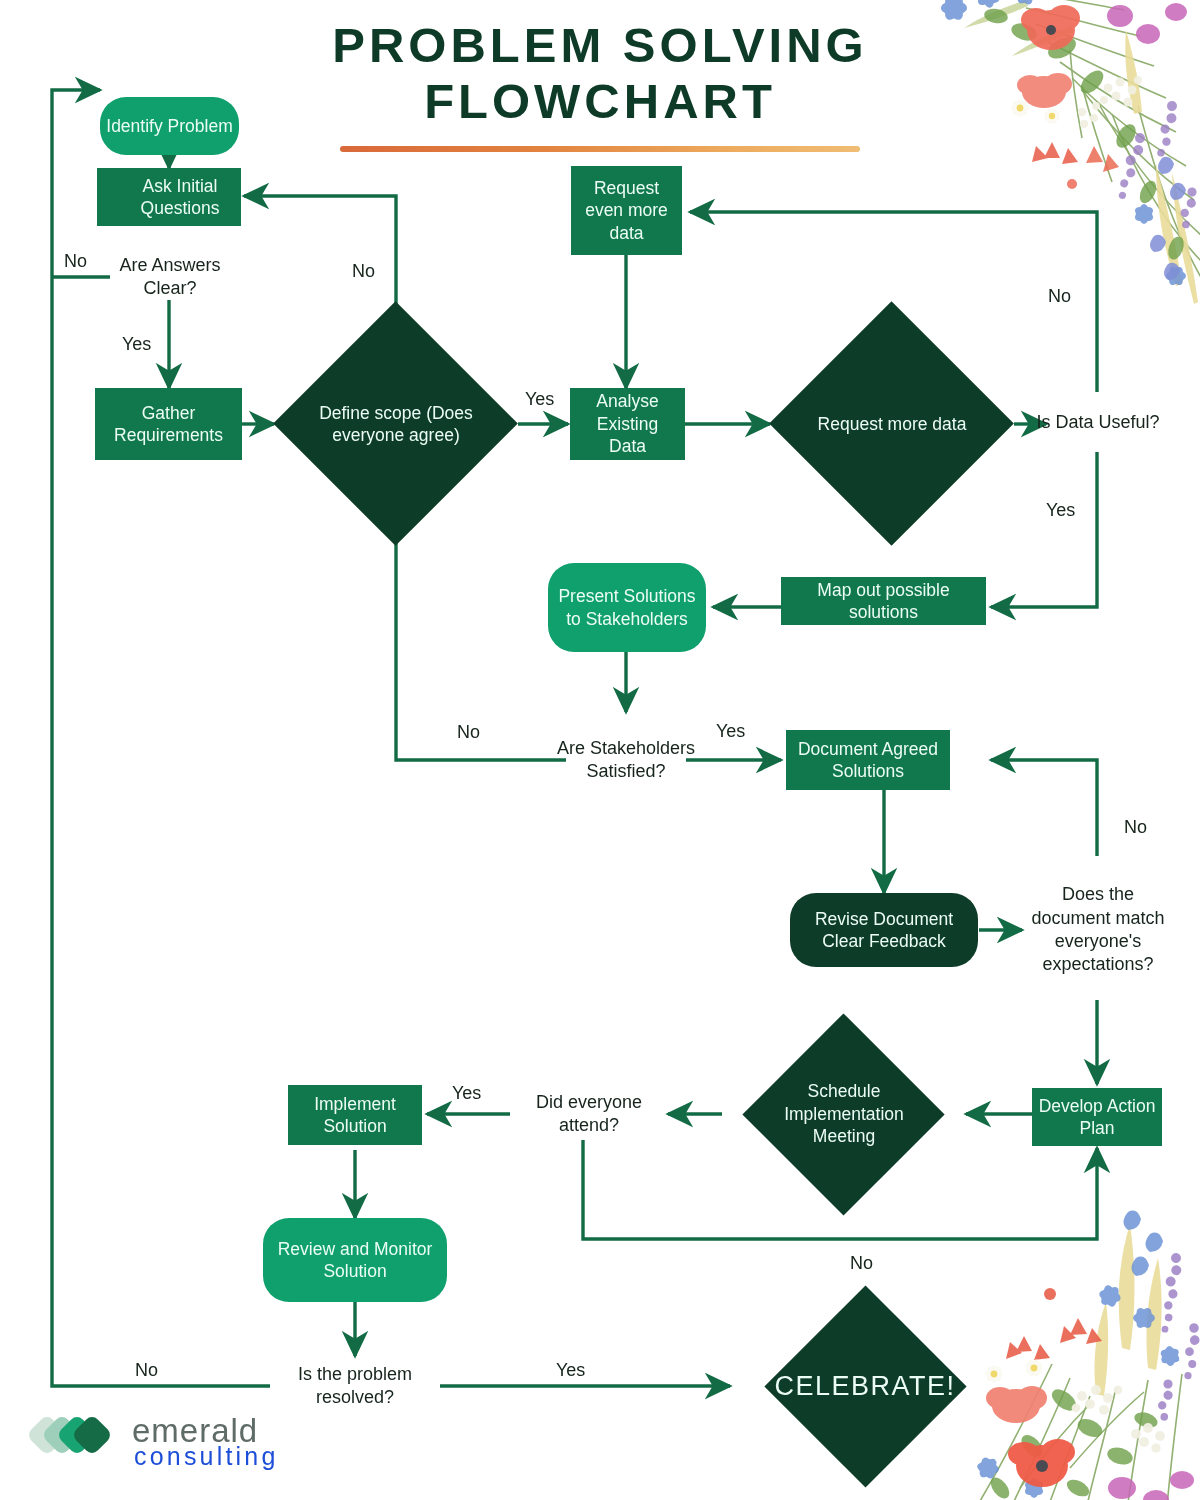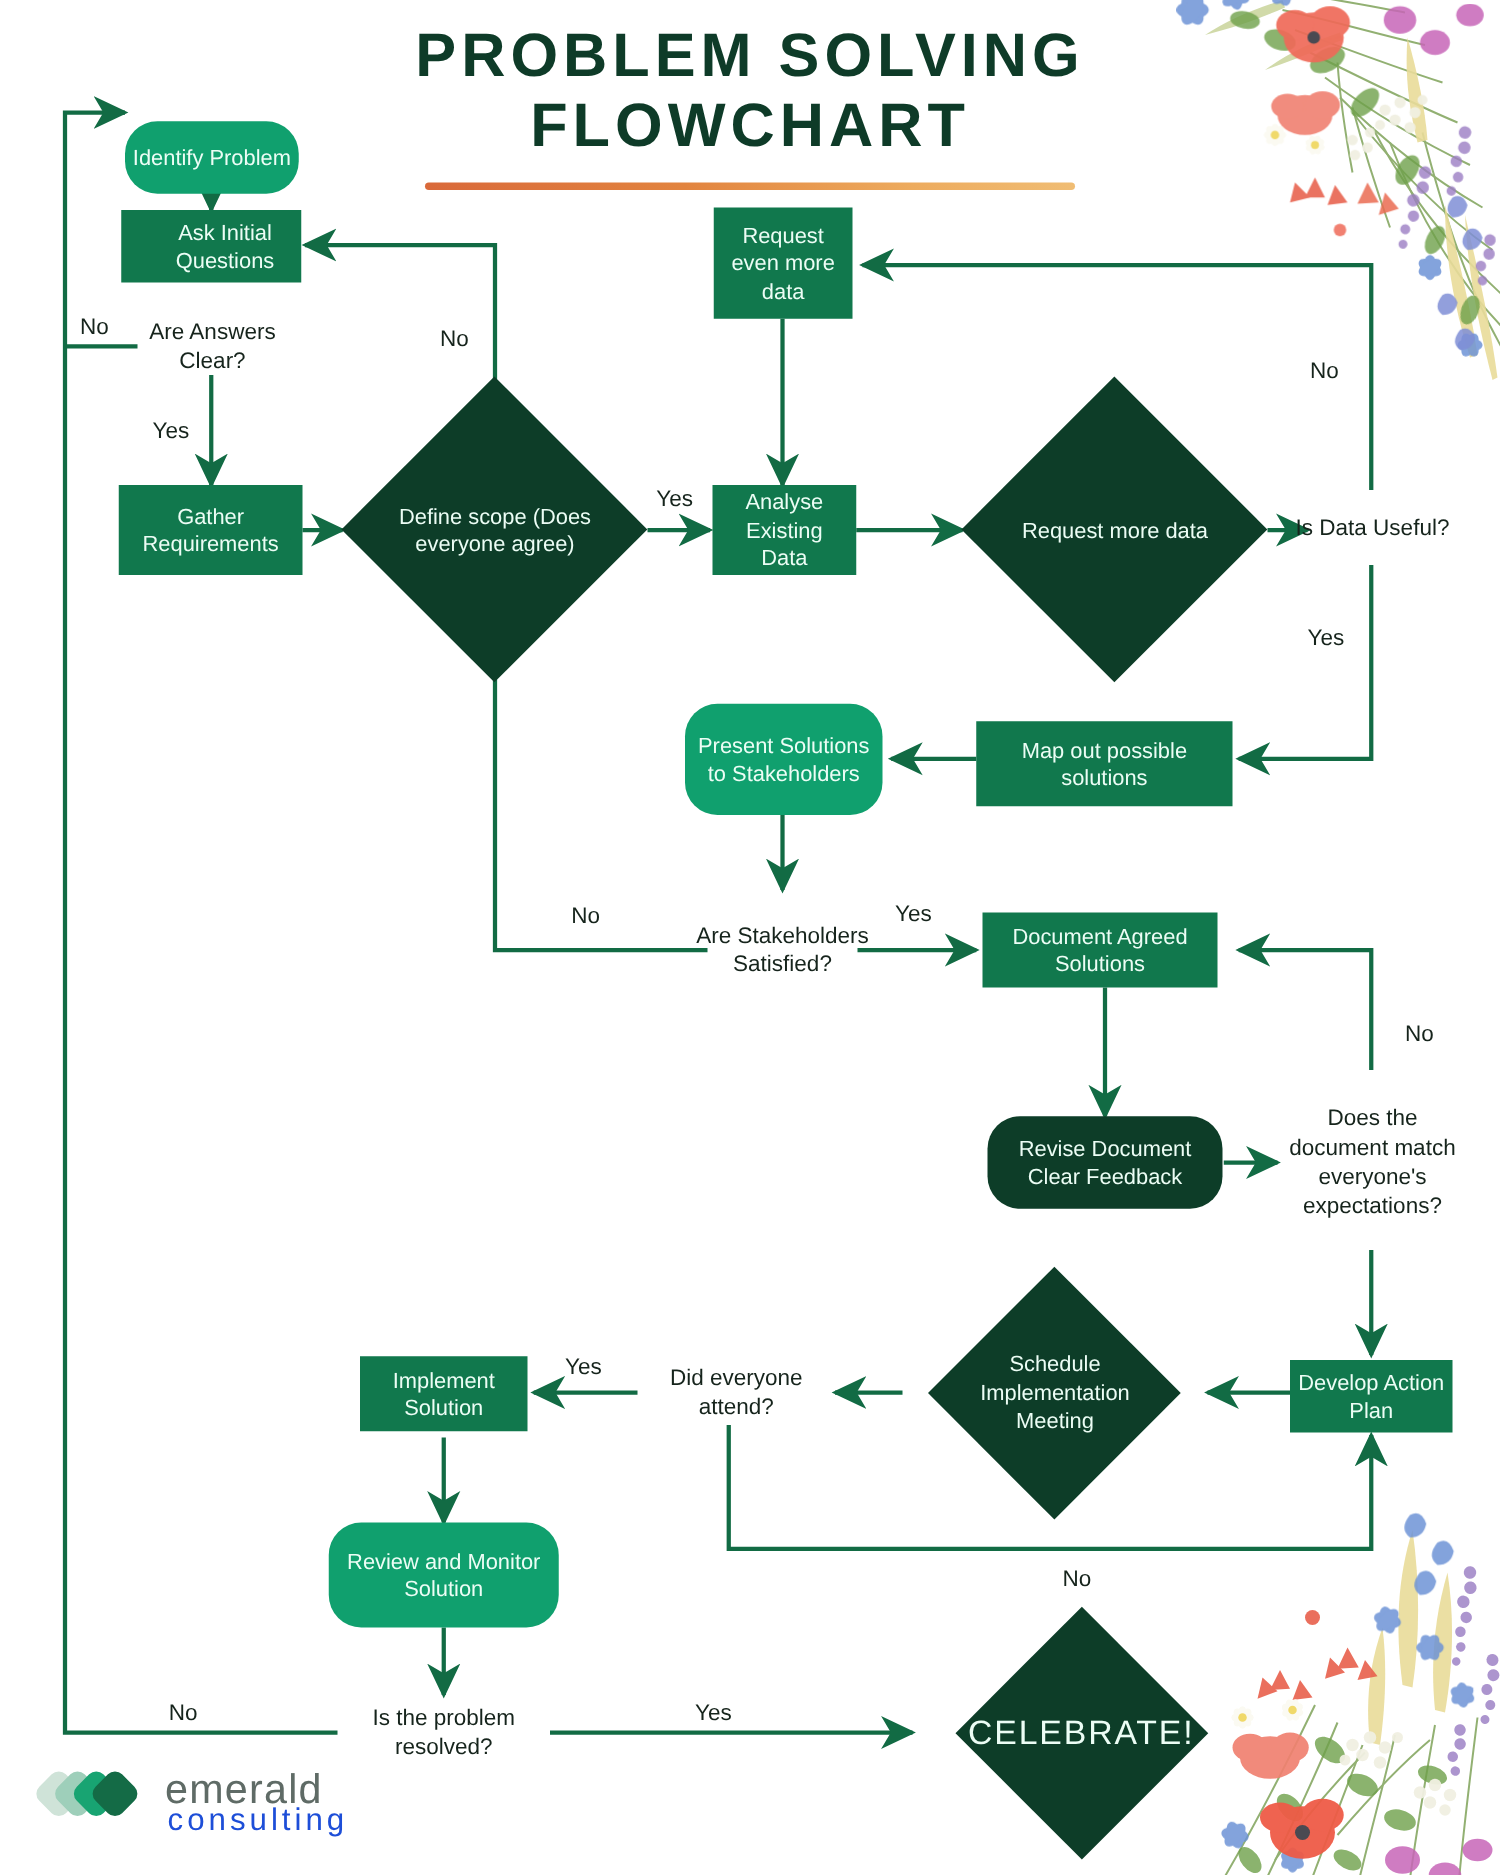--- a/index.html
+++ b/index.html
@@ -483,33 +483,33 @@
 
   <div class="node diamond" style="left:770px;top:337px;width:244px;height:174px;">
     <span class="dia-bg" style="width:173px;height:173px;left:35px;top:0;"></span>
     <span class="dia-tx" style="width:170px;">Request more data</span>
   </div>
 
   <div class="plain" style="left:1034px;top:396px;width:128px;height:54px;">
     <span>Is Data Useful?</span>
   </div>
 
-  <div class="node rect" style="left:781px;top:577px;width:205px;height:68px;justify-content:center;">
+  <div class="node rect" style="left:781px;top:577px;width:205px;height:48px;justify-content:center;">
     <span>Map out possible solutions</span>
   </div>
 
   <div class="node round" style="left:548px;top:563px;width:158px;height:89px;">
     <span>Present Solutions to Stakeholders</span>
   </div>
 
   <div class="plain" style="left:552px;top:719px;width:148px;height:82px;">
     <span>Are Stakeholders Satisfied?</span>
   </div>
 
-  <div class="node rect" style="left:786px;top:730px;width:188px;height:60px;">
+  <div class="node rect" style="left:786px;top:730px;width:164px;height:60px;">
     <span>Document Agreed Solutions</span>
   </div>
 
   <div class="node round-dark" style="left:790px;top:893px;width:188px;height:74px;">
     <span>Revise Document Clear Feedback</span>
   </div>
 
   <div class="plain" style="left:1023px;top:862px;width:150px;height:136px;">
     <span>Does the document match everyone's expectations?</span>
   </div>

